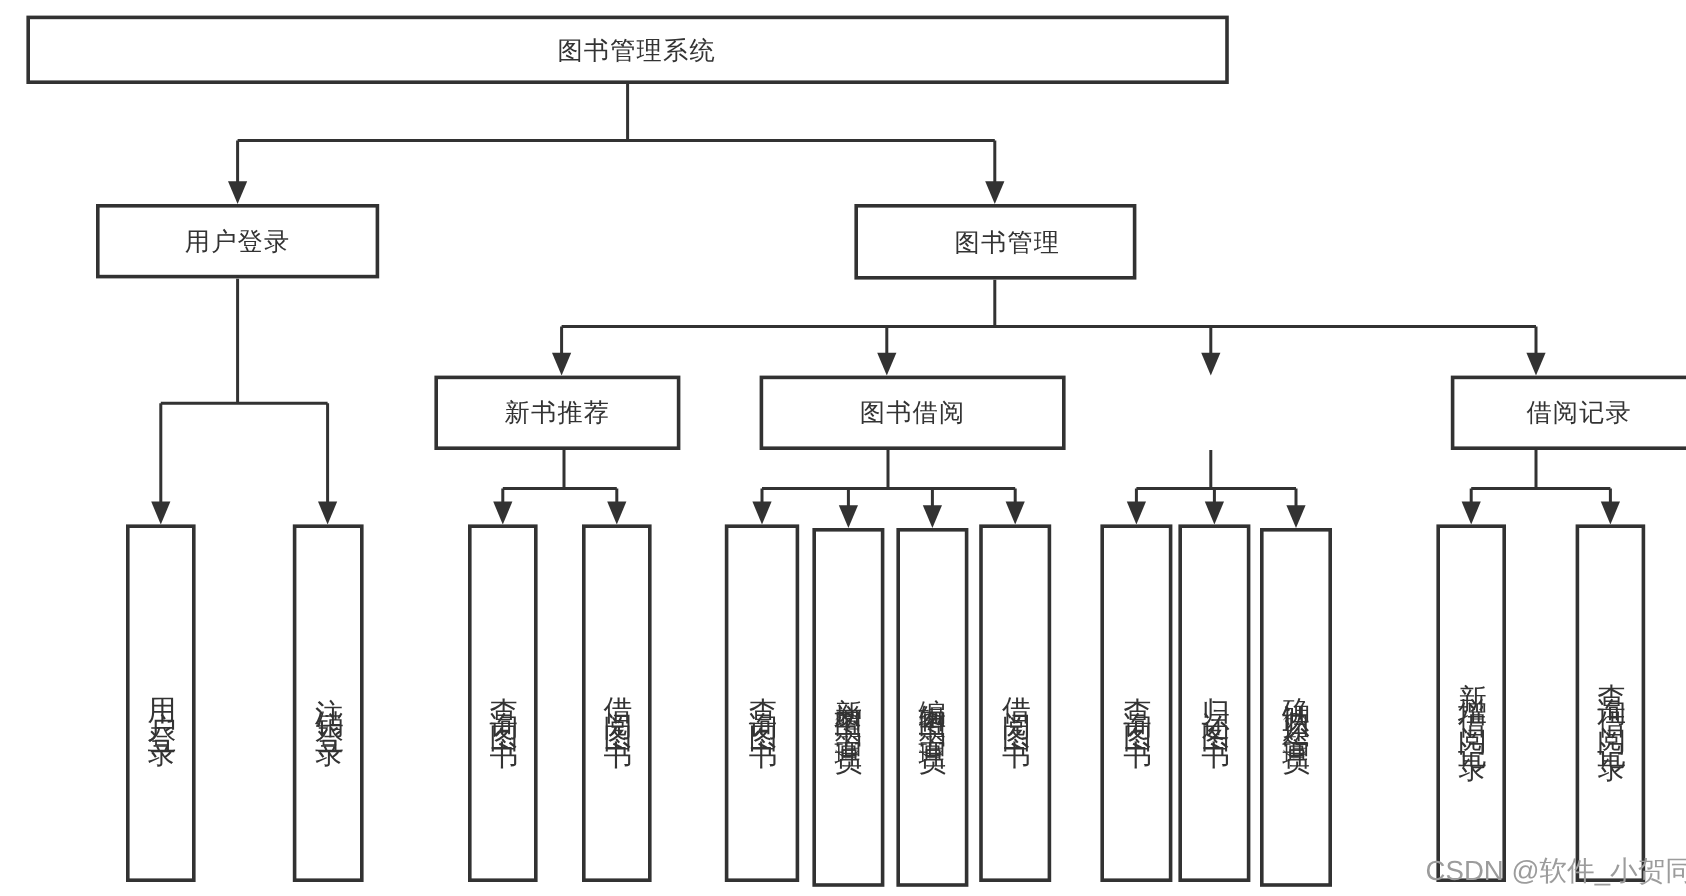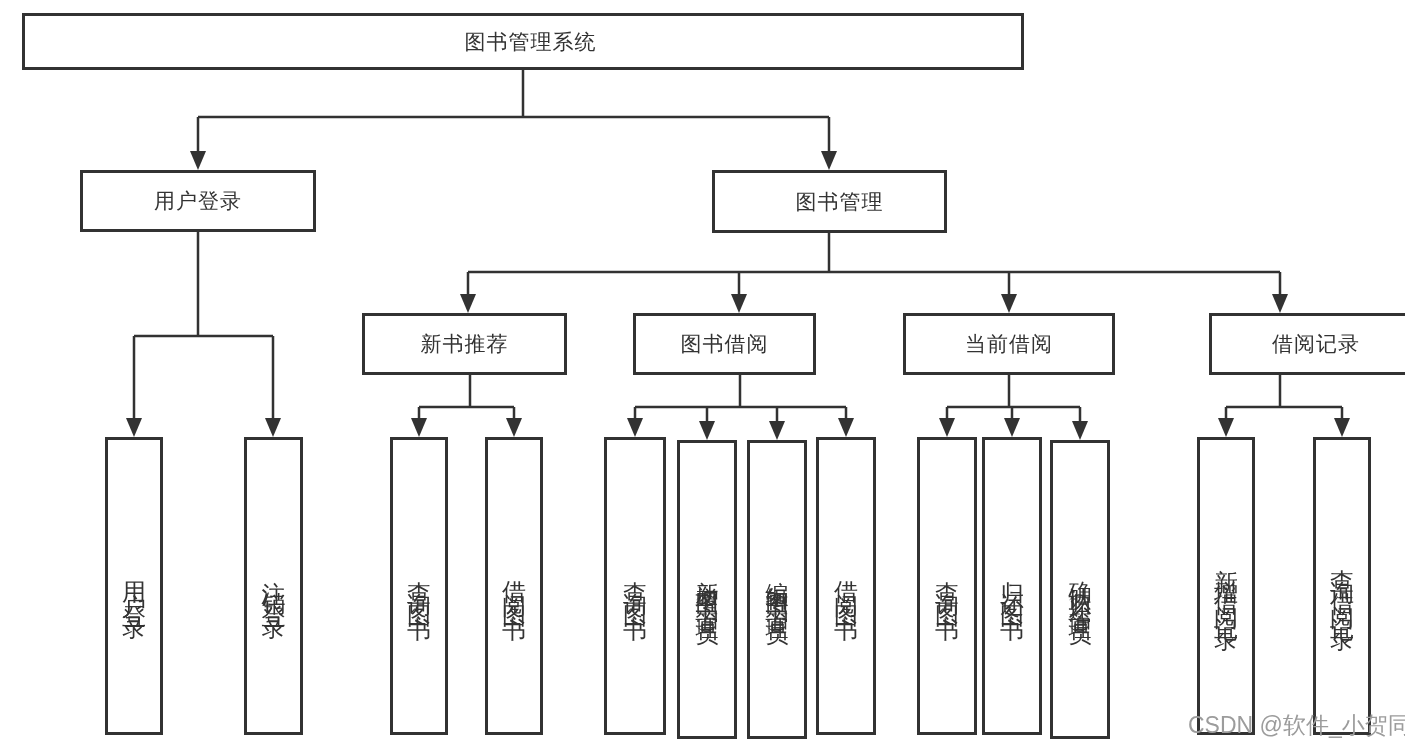--- a/index.html
+++ b/index.html
@@ -26,21 +26,21 @@
     align-items: center;
     justify-content: center;
     color: #333333;
     z-index: 2;
   }
   .hbox { font-size: 21px; letter-spacing: 1px; }
   .root-box  { left: 22px;   top: 13px;  width: 1002px; height: 57px; padding-left: 15px; }
   .n-user    { left: 80px;   top: 170px; width: 236px;  height: 62px; }
   .n-mgmt    { left: 712px;  top: 170px; width: 235px;  height: 63px; padding-left: 20px; }
   .n-newrec  { left: 362px;  top: 313px; width: 205px;  height: 62px; }
-  .n-borrow  { left: 633px;  top: 313px; width: 183px;  height: 62px; }
+  .n-borrow  { left: 633px;  top: 313px; width: 255px;  height: 62px; }
   .n-current { left: 903px;  top: 313px; width: 212px;  height: 62px; }
   .n-records { left: 1173px; top: 313px; width: 214px;  height: 62px; margin-left: 36px; }
 
   .leaf {
     position: absolute;
     top: 437px;
     height: 298px;
     width: 58px;
     box-sizing: border-box;
     border: 3px solid #323232;
@@ -133,23 +133,20 @@
   <div class="node hbox n-mgmt">
     <span>图书管理</span>
   </div>
 
   <div class="node hbox n-newrec">
     <span>新书推荐</span>
   </div>
   <div class="node hbox n-borrow">
     <span>图书借阅</span>
   </div>
-  <div class="node hbox n-current">
-    <span>当前借阅</span>
-  </div>
   <div class="node hbox n-records">
     <span>借阅记录</span>
   </div>
 
   <div class="leaf l1">
     <span class="vtext">用户登录</span>
   </div>
   <div class="leaf l2">
     <span class="vtext">注销登录</span>
   </div>

